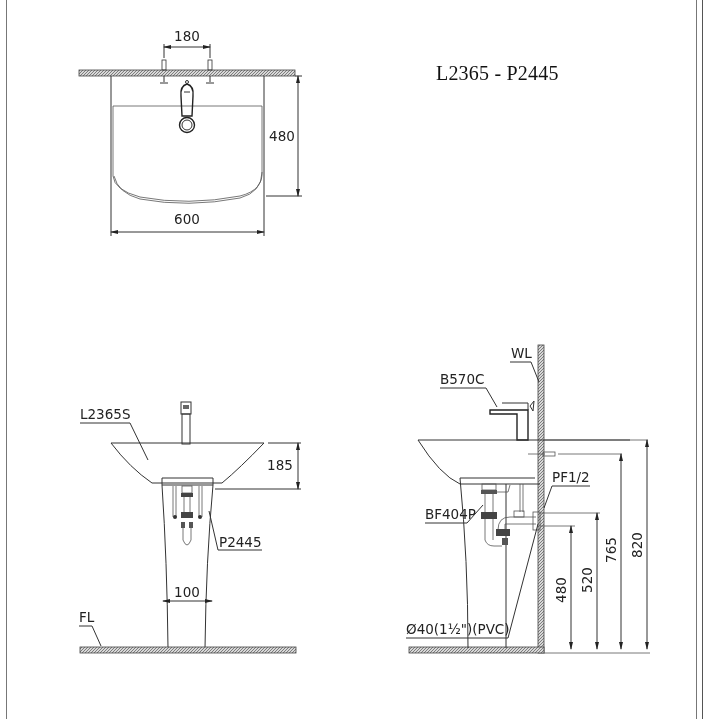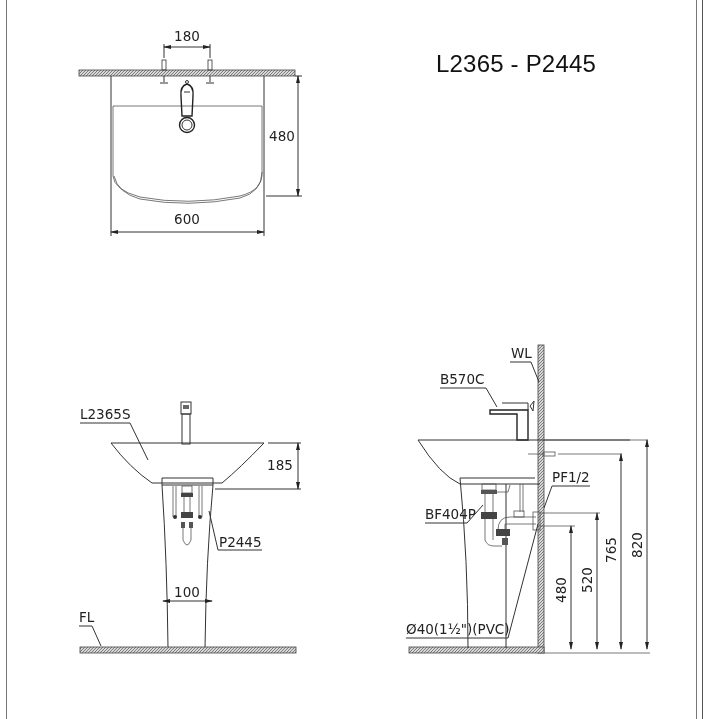--- a/index.html
+++ b/index.html
@@ -1,21 +1,21 @@
 <!DOCTYPE html>
 <html><head>
 <meta charset="utf-8">
 <style>
   html, body { margin: 0; padding: 0; background: #ffffff; }
   body { width: 707px; height: 719px; position: relative; overflow: hidden; font-family: "DejaVu Sans", sans-serif; }
   .frame-left { position: absolute; left: 6px; top: 0; width: 1px; height: 719px; background: #777; }
   .frame-right { position: absolute; left: 696px; top: 0; width: 1px; height: 719px; background: #777; }
   .frame-right2 { position: absolute; left: 702px; top: 0; width: 1px; height: 719px; background: #555; }
   svg.drawing { position: absolute; left: 0; top: 0; }
-  .title { position: absolute; left: 436px; top: 50px; font-family: Liberation Sans, sans-serif; font-size: 24px; color: #111; letter-spacing: 0.2px; }
+  .title { position: absolute; left: 436px; top: 62px; font-family: Liberation Serif, serif; font-size: 20px; color: #111; letter-spacing: 0.2px; }
   .dim { font-family: "DejaVu Sans", sans-serif; font-size: 13.5px; fill: #222; }
   .lbl { font-family: "DejaVu Sans", sans-serif; font-size: 13.5px; fill: #222; }
   .ln { stroke: #333; stroke-width: 1; fill: none; }
   .thin { stroke: #555; stroke-width: 0.8; fill: none; }
   .thick { stroke: #222; stroke-width: 1.4; fill: none; }
 </style>
 </head>
 <body>
 
 <div class="frame-left"></div>

